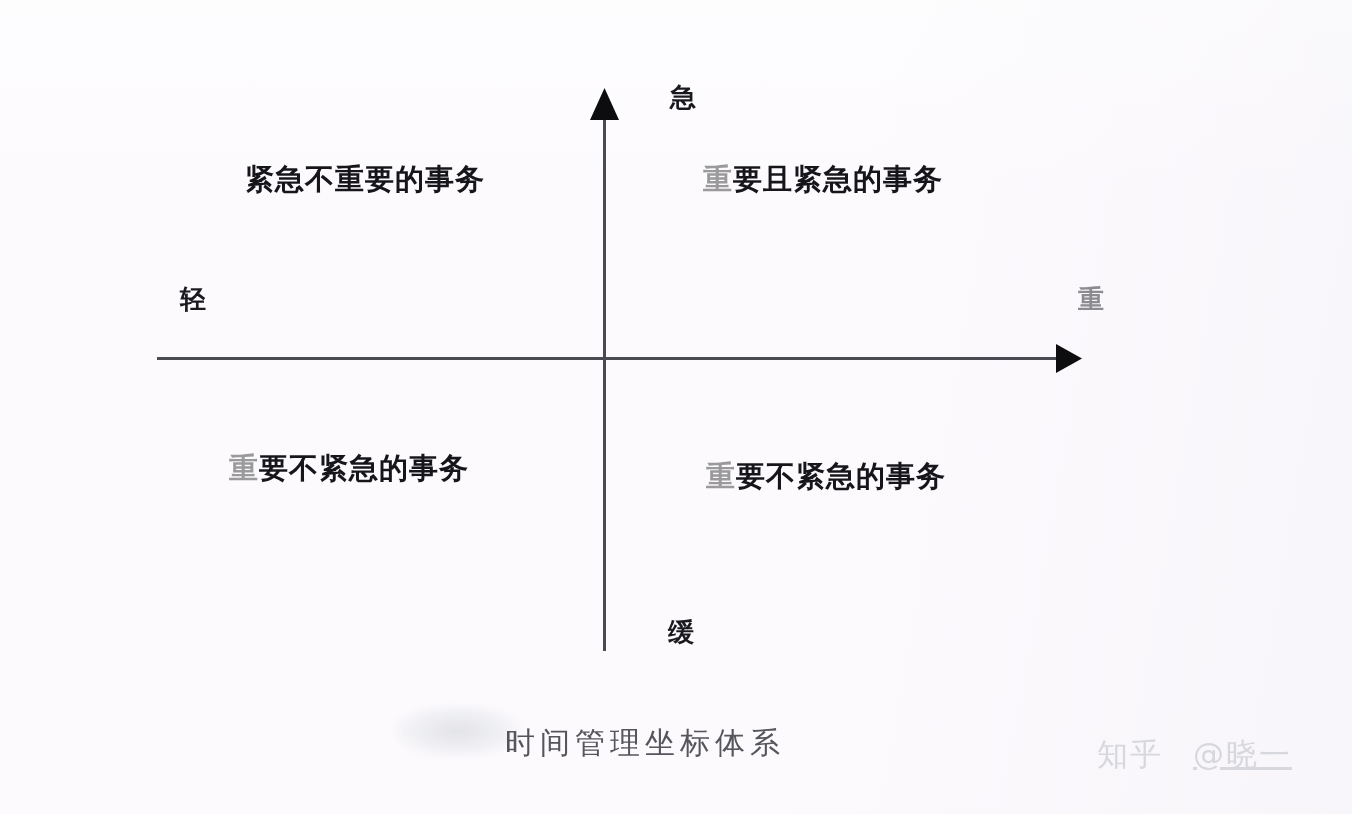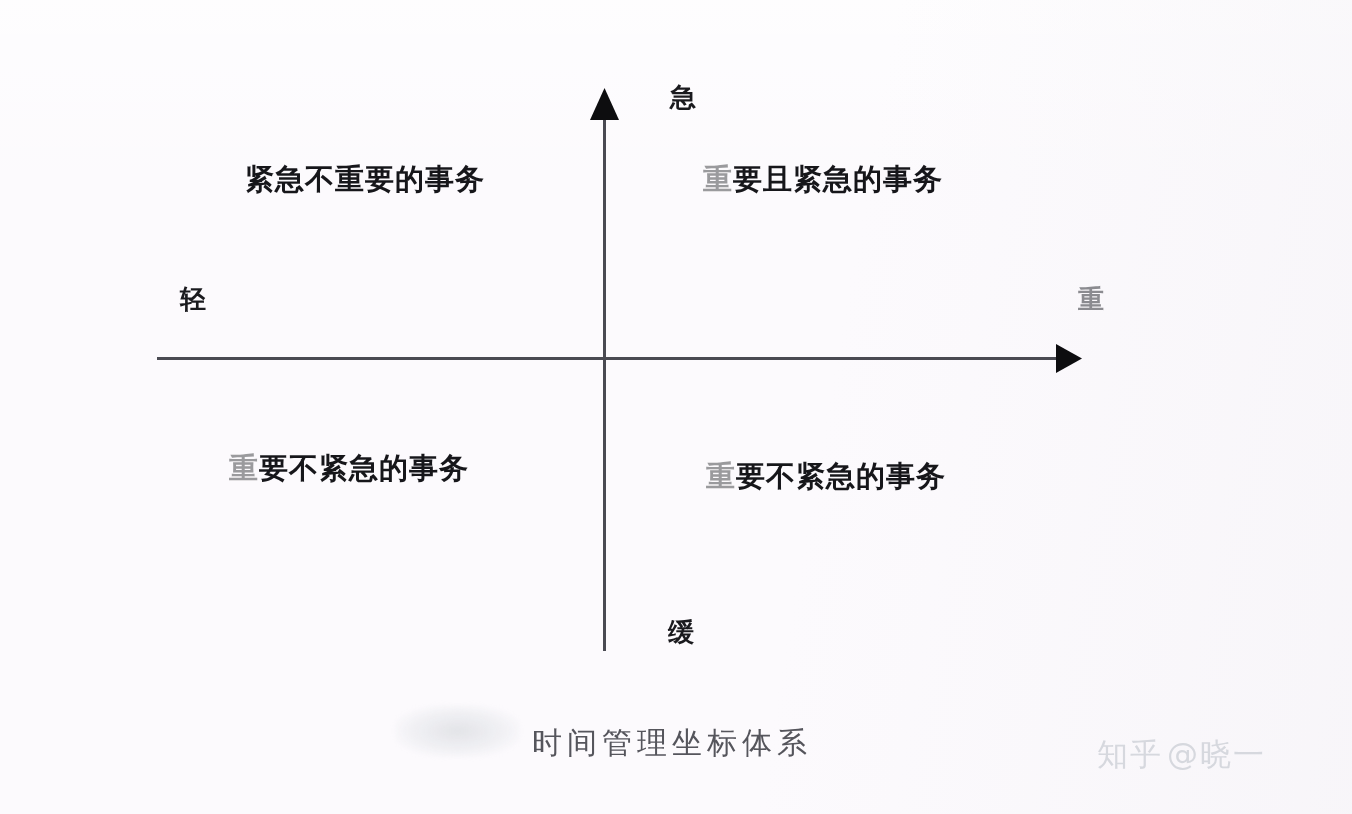--- a/index.html
+++ b/index.html
@@ -69,33 +69,33 @@
     color: #8b8b90;
   }
   .caption {
     position: absolute;
     font-size: 30px;
     font-weight: 500;
     letter-spacing: 5px;
     color: #55555c;
     white-space: nowrap;
     font-family: Liberation Sans, sans-serif;
-    margin-left: 27px;
   }
   .watermark {
     position: absolute;
     font-size: 31px;
     letter-spacing: 2px;
     color: #d6d8de;
     white-space: nowrap;
     font-family: "DejaVu Sans", "Liberation Sans", sans-serif;
     user-select: none;
   }
   .watermark .wm-handle {
-    margin-left: 4px;
+    margin-left: 30px;
+    text-decoration: underline;
   }
 </style>
 </head>
 <body>
 
 <div id="diagram-root">
 
   <div class="paper-tint"></div>
   <div class="smudge"></div>
 

